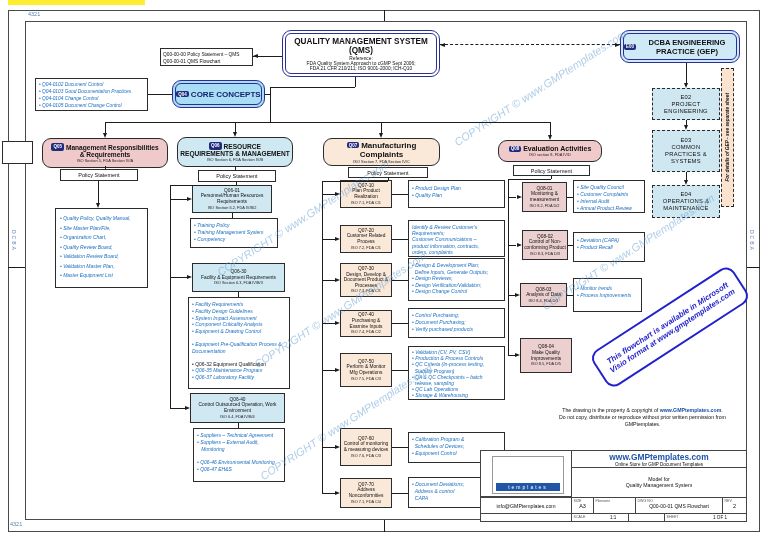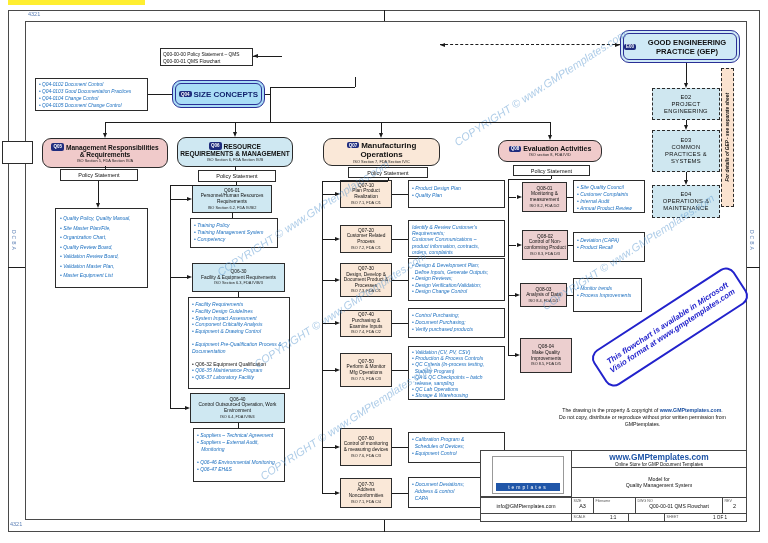--- a/index.html
+++ b/index.html
@@ -47,35 +47,41 @@
   <div class="hl" style="left:747px;top:267px;width:13px"></div>
   <div class="vl" style="left:384px;top:10px;height:11px"></div>
   <div class="vl" style="left:384px;top:520px;height:12px"></div>
   <div class="box" style="left:2px;top:141px;width:31px;height:23px"></div>
 
   <div class="box" style="left:160px;top:48px;width:93px;height:18px;font-size:4.8px;line-height:7px;padding:1.5px 2px">
     <div>Q00-00-00  Policy Statement – QMS</div>
     <div>Q00-00-01  QMS Flowchart</div>
   </div>
 
+  <div class="abs dbl" style="left:282px;top:30px;width:158px;height:47px;background:#fff;display:flex;flex-direction:column;align-items:center;justify-content:center;text-align:center">
+    <div style="font-size:8.2px;font-weight:bold">QUALITY MANAGEMENT SYSTEM (QMS)</div>
+    <div style="font-size:4.8px;margin-top:1px">Reference:</div>
+    <div style="font-size:4.8px">FDA Quality System Approach to cGMP Sept 2006;</div>
+    <div style="font-size:4.8px">FDA 21 CFR 210/211; ISO 9001-2000; ICH-Q10</div>
+  </div>
 
   <div class="box bl" style="left:35px;top:78px;width:113px;height:33px;font-size:4.8px;line-height:7px;padding:2px 3px">
       <div class="li">• Q04-0102  Document Control</div>
       <div class="li">• Q04-0103  Good Documentation Practices</div>
       <div class="li">• Q04-0104  Change Control</div>
       <div class="li">• Q04-0105  Document Change Control</div>
     </div>
   <div class="abs dbl" style="left:172px;top:80px;width:93px;height:28px;background:#a9ddf6;display:flex;align-items:center;justify-content:center">
     <span class="badge">Q04</span>
-    <span style="font-size:8px;font-weight:bold;color:#13246e">SIZE CONCEPTS</span>
+    <span style="font-size:8px;font-weight:bold;color:#13246e">CORE CONCEPTS</span>
   </div>
 
   <div class="abs dbl" style="left:620px;top:30px;width:120px;height:33px;background:#cfe9f6;display:flex;align-items:center;justify-content:center;text-align:center;padding:0 3px">
     <span class="badge">E00</span>
-    <span style="font-size:7.6px;font-weight:bold">GOOD ENGINEERING PRACTICE (GEP)</span>
+    <span style="font-size:7.6px;font-weight:bold">DCBA ENGINEERING PRACTICE (GEP)</span>
   </div>
   <div class="ebox" style="left:652px;top:88px;width:68px;height:32px">
     <div>E02</div>
     <div>
         <div class="eline">PROJECT</div>
         <div class="eline">ENGINEERING</div>
       </div>
   </div>
   <div class="ebox" style="left:652px;top:130px;width:68px;height:42px">
     <div>E03</div>
@@ -157,21 +163,21 @@
   <div class="notes bl" style="left:193px;top:428px;width:92px;height:54px;line-height:7px;padding:3px">
       <div class="li">• Suppliers – Technical Agreement</div>
       <div class="li">• Suppliers – External Audit,</div>
       <div class="li">   Monitoring</div>
       <div class="li"></div>
       <div class="li">• Q06-46 Environmental Monitoring</div>
       <div class="li">• Q06-47 EH&amp;S</div>
     </div>
 
   <div class="hdr" style="left:323px;top:138px;width:117px;height:28px;background:#fae8d8">
-    <div style="font-size:8px;font-weight:bold"><span class="badge">Q07</span><span>Manufacturing Operations</span></div>
+    <div style="font-size:8px;font-weight:bold"><span class="badge">Q07</span><span>Manufacturing Complaints</span></div>
     <div class="cap">ISO Section 7,  FDA Section IV/C</div>
   </div>
   <div class="policy" style="left:348px;top:167px;width:80px;height:11px">Policy Statement</div>
 
   <div class="subbox" style="left:340px;top:180px;width:52px;height:28px;background:#fae8d8">
     <div>Q07-10</div>
     <div>Plan Product Realization</div>
     <div class="cap">ISO 7.1, FDA C/1</div>
   </div>
   <div class="notes bl" style="left:408px;top:180px;width:97px;height:28px;line-height:7px;padding:4px 3px">

